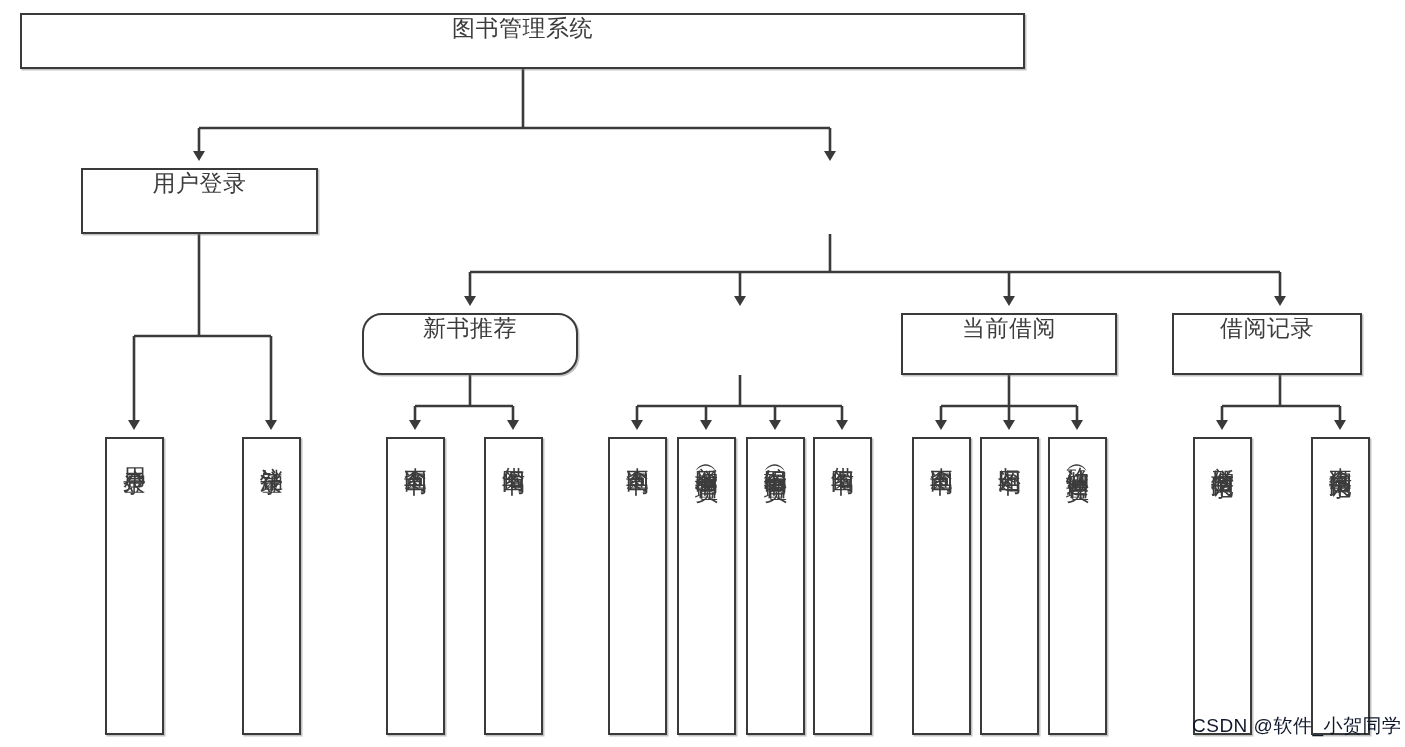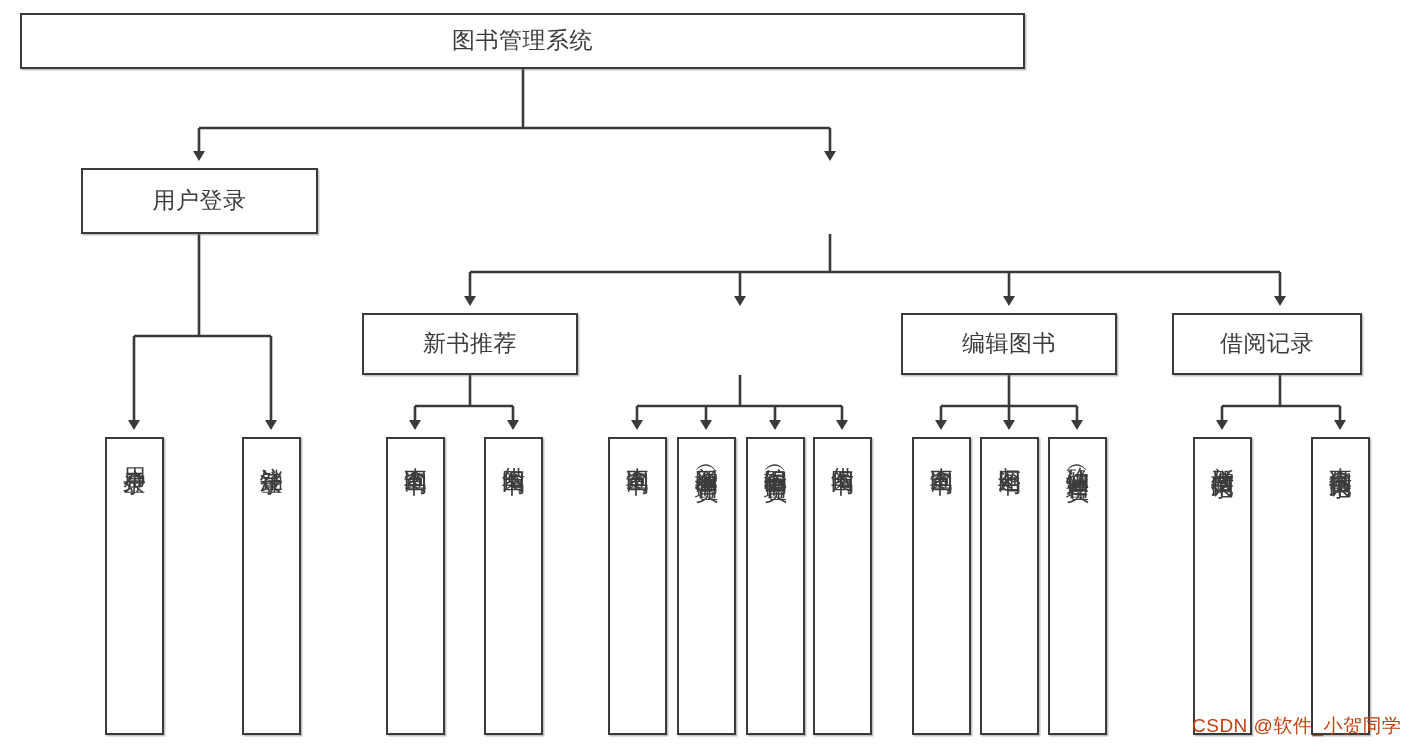--- a/index.html
+++ b/index.html
@@ -24,21 +24,20 @@
     width: 1405px;
     height: 747px;
     pointer-events: none;
   }
   .node {
     position: absolute;
     box-sizing: border-box;
     border: 2px solid #3a3a3a;
     background: #ffffff;
     display: flex;
-    align-items: center;
     justify-content: center;
     color: #333333;
     box-shadow: 1.5px 1.5px 0 rgba(120,120,120,0.45);
   }
   .node .label {
     display: block;
     text-align: center;
     line-height: 1.18;
     color: #3c3c3c;
     letter-spacing: 0.5px;
@@ -52,21 +51,21 @@
   }
   .node.v .label {
     writing-mode: vertical-rl;
     text-orientation: upright;
     font-size: 23px;
     letter-spacing: 2px;
     white-space: nowrap;
   }
   .watermark {
     position: absolute;
-    color: #c2410c;
+    color: #0f172a;
     font-size: 19px;
     letter-spacing: 0.5px;
     white-space: nowrap;
     user-select: none;
   }
 </style>
 </head>
 <body>
 
 <div id="canvas">
@@ -122,25 +121,25 @@
   </svg>
 
   <div class="node h" style="left:20px; top:13px; width:1005px; height:56px;">
     <span class="label">图书管理系统</span>
   </div>
 
   <div class="node h" style="left:81px; top:168px; width:237px; height:66px;">
     <span class="label">用户登录</span>
   </div>
 
-  <div class="node h" style="left:362px; top:313px; width:216px; height:62px;">
+  <div class="node h" style="left:362px; top:313px; width:216px; height:62px;border-radius:20px;">
     <span class="label">新书推荐</span>
   </div>
   <div class="node h" style="left:901px; top:313px; width:216px; height:62px;">
-    <span class="label">编辑图书</span>
+    <span class="label">当前借阅</span>
   </div>
   <div class="node h" style="left:1172px; top:313px; width:190px; height:62px;">
     <span class="label">借阅记录</span>
   </div>
 
   <div class="node v" style="left:105px; top:437px; width:59px; height:298px;">
     <span class="label">用户登录</span>
   </div>
   <div class="node v" style="left:242px; top:437px; width:59px; height:298px;">
     <span class="label">注销登录</span>

